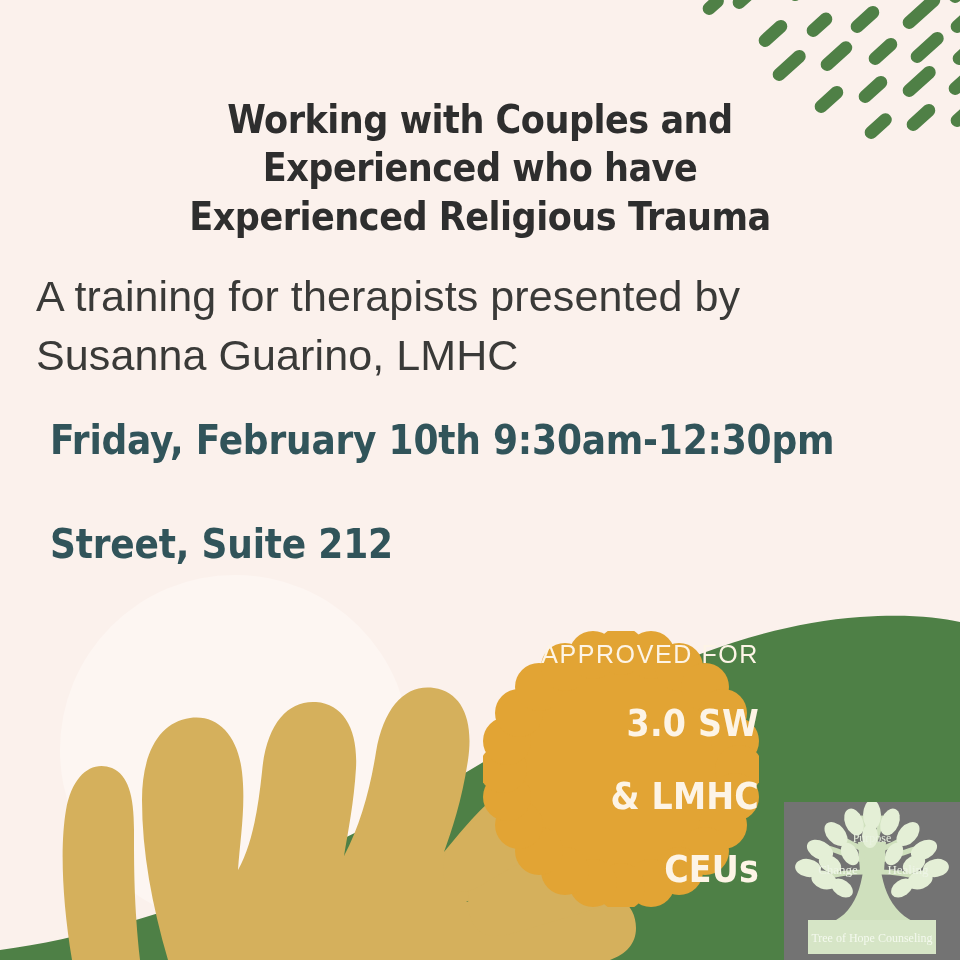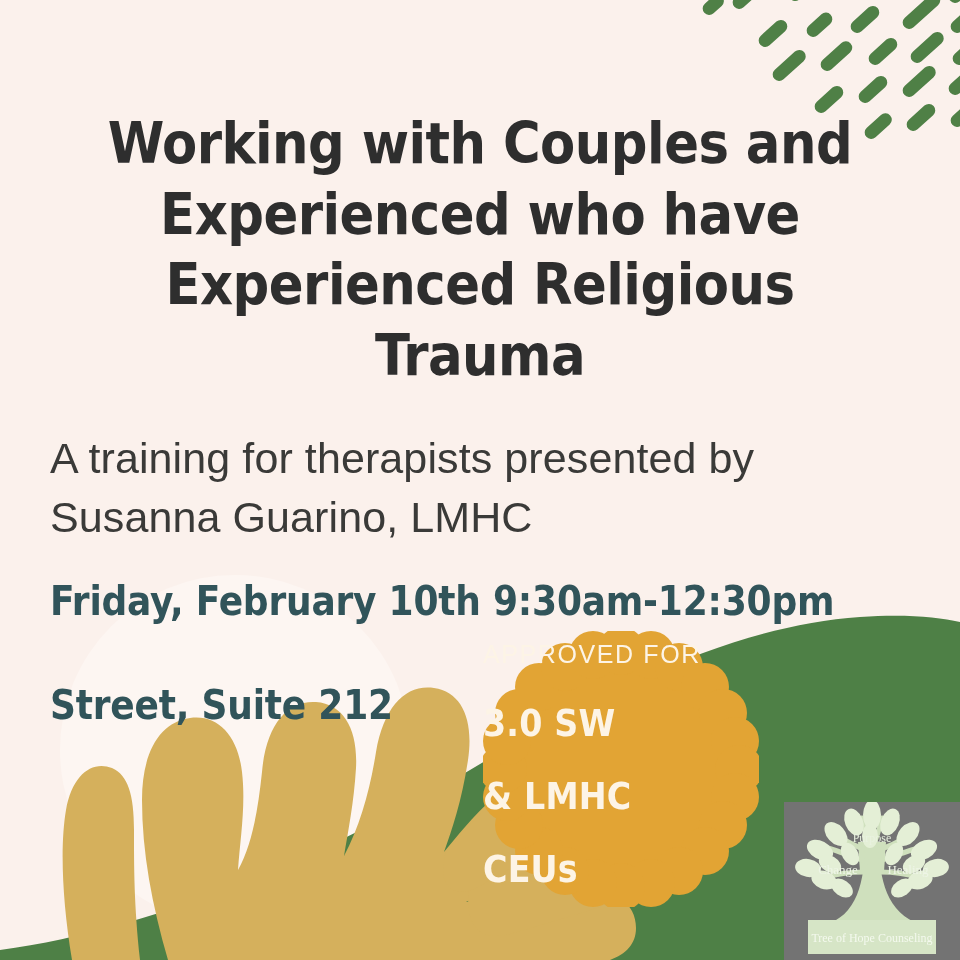--- a/index.html
+++ b/index.html
@@ -38,34 +38,34 @@
 
   
   .content {
     position: absolute;
     left: 0;
     top: 0;
     width: 960px;
     z-index: 5;
   }
   .headline {
-    margin: 16px;
+    margin: 4px;
     padding: 92px 48px 0 48px;
     text-align: center;
     color: #2e2e2e;
-    font-size: 57px;
+    font-size: 39px;
     line-height: 1.24;
     font-weight: 700;
     letter-spacing: -0.5px;
     font-family: "DejaVu Sans", sans-serif;
     font-stretch: condensed;
   }
   .subhead {
     margin: 0;
-    padding: 22px 48px 0 50px;
+    padding: 22px 48px 0 36px;
     color: #3a3a38;
     font-size: 43px;
     line-height: 1.38;
     font-weight: 400;
     letter-spacing: 0.1px;
     font-family: "Liberation Sans", sans-serif;
   }
   .details {
     margin: 0;
     padding: 28px 48px 0 50px;
@@ -86,21 +86,21 @@
     width: 276px;
     height: 276px;
     z-index: 8;
   }
   .seal svg { position: absolute; inset: 0; }
   .seal-text {
     position: absolute;
     inset: 0;
     display: flex;
     flex-direction: column;
-    align-items: flex-start;
+    align-items: flex-end;
     justify-content: center;
     color: #fdf4e6;
     text-align: center;
     line-height: 1.0;
     gap: 29px;
   }
   .seal-line1 {
     font-size: 25px;
     letter-spacing: 1.6px;
     font-weight: 400;

